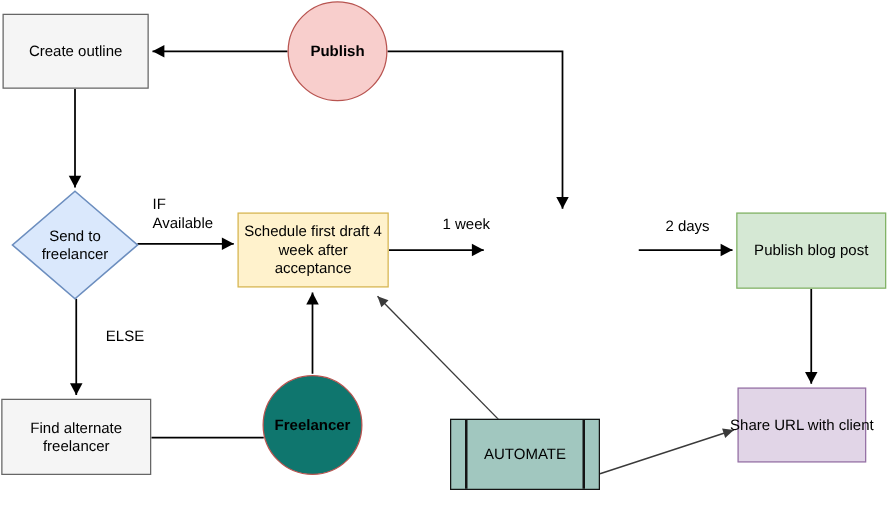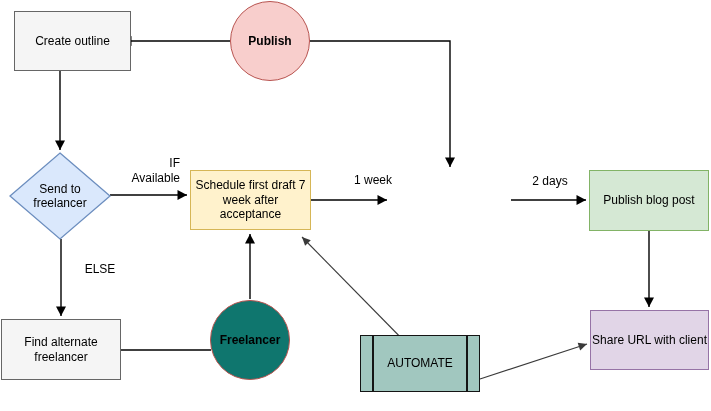--- a/index.html
+++ b/index.html
@@ -16,21 +16,21 @@
     border:1.3px solid #000;
   }
   .circle { border-radius:50%; border-width:1.6px; font-weight:bold; }
   .diamond-label {
     position:absolute; display:flex; align-items:center; justify-content:center;
     text-align:center; line-height:1.2;
   }
   .proc-bar { position:absolute; top:0; bottom:0; width:1.6px; background:#141414; }
   .edge-label {
     position:absolute; transform:translate(-50%,-50%);
-    text-align:right; line-height:1.25; background:#ffffff; padding:0 1px;
+    text-align:left; line-height:1.25; background:#ffffff; padding:0 1px;
     white-space:pre-line;
   }
   .nowrap { white-space:nowrap; }
 </style>
 </head>
 <body>
 
 <div class="canvas">
 
   <svg class="layer" width="711" height="411">
@@ -60,38 +60,38 @@
     </g>
   </svg>
 
   <svg class="layer" width="711" height="411">
     <polygon points="60,153 110,196 60,239 10,196" stroke-width="1.3" fill="#dae8fc" stroke="#6c8ebf"></polygon>
   </svg>
   <div class="diamond-label" style="left:10px; top:153px; width:100px; height:86px;">
     <span style="width:62px;">Send to freelancer</span>
   </div>
 
-  <div class="node" style="left: 14px; top: 11px; width: 117px; height: 60px; background-color: rgb(245, 245, 245); border-color: rgb(102, 102, 102);">
+  <div class="node" style="left: 2px; top: 11px; width: 117px; height: 60px; background-color: rgb(245, 245, 245); border-color: rgb(102, 102, 102);">
     <span>Create outline</span>
   </div>
 
   <div class="node" style="left: 190px; top: 170px; width: 121px; height: 60px; background-color: rgb(255, 242, 204); border-color: rgb(214, 182, 86);">
-    <span style="width:116px;">Schedule first draft 7 week after acceptance</span>
+    <span style="width:116px;">Schedule first draft 4 week after acceptance</span>
   </div>
 
 
   <div class="node" style="left: 1px; top: 319px; width: 120px; height: 61px; background-color: rgb(245, 245, 245); border-color: rgb(102, 102, 102);">
     <span style="width:96px;">Find alternate freelancer</span>
   </div>
 
   <div class="node" style="left: 589px; top: 170px; width: 120px; height: 61px; background-color: rgb(213, 232, 212); border-color: rgb(130, 179, 102);">
     <span class="nowrap">Publish blog post</span>
   </div>
 
-  <div class="node" style="left: 590px; top: 310px; width: 119px; height: 60px; background-color: rgb(225, 213, 231); border-color: rgb(150, 115, 166);">
+  <div class="node" style="left: 590px; top: 310px; width: 103px; height: 60px; background-color: rgb(225, 213, 231); border-color: rgb(150, 115, 166);">
     <span class="nowrap">Share URL with client</span>
   </div>
 
   <div class="node circle" style="left: 230px; top: 1px; width: 80px; height: 80px; background-color: rgb(248, 206, 204); border-color: rgb(184, 84, 80);">
     <span>Publish</span>
   </div>
 
   <div class="node circle" style="left: 210px; top: 300px; width: 80px; height: 80px; background-color: #0f766e; border-color: rgb(184, 84, 80);">
     <span>Freelancer</span>
   </div>

